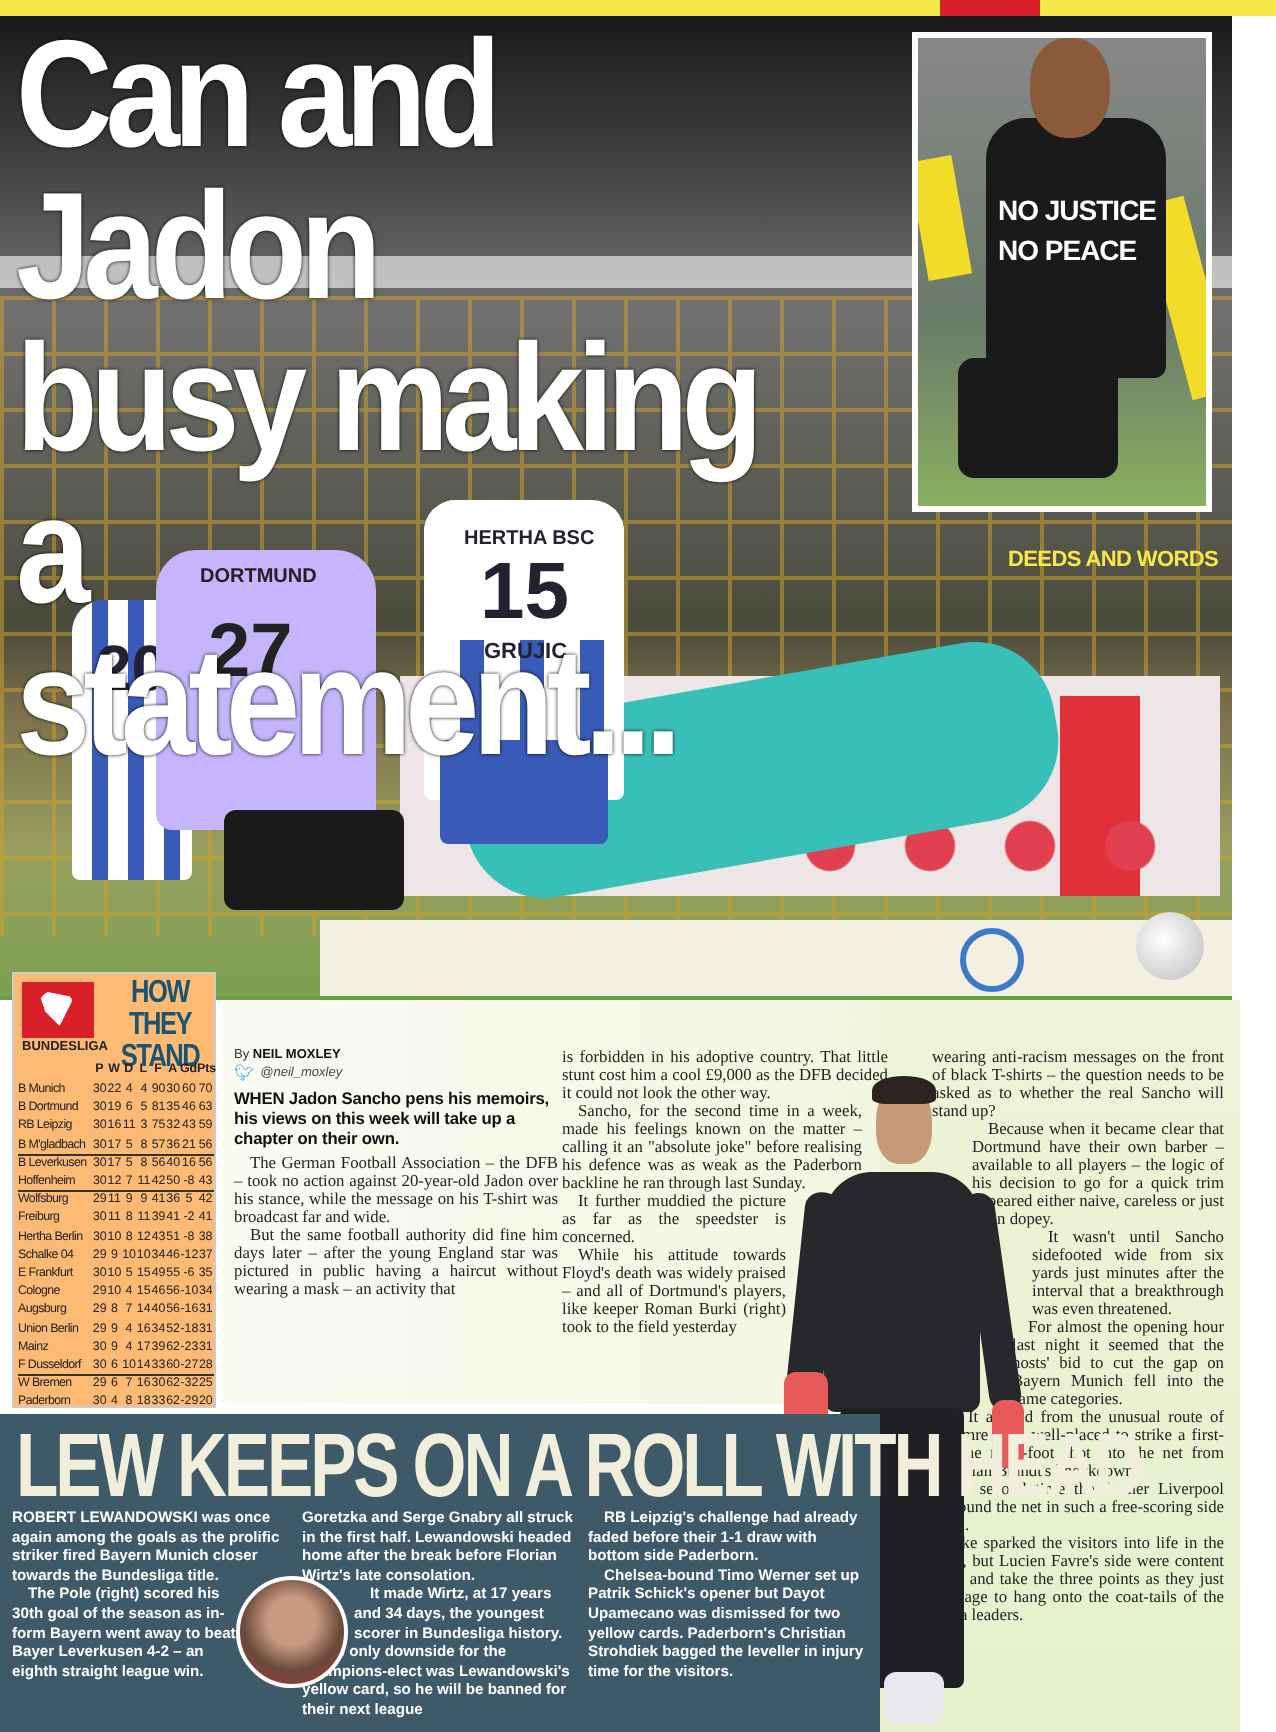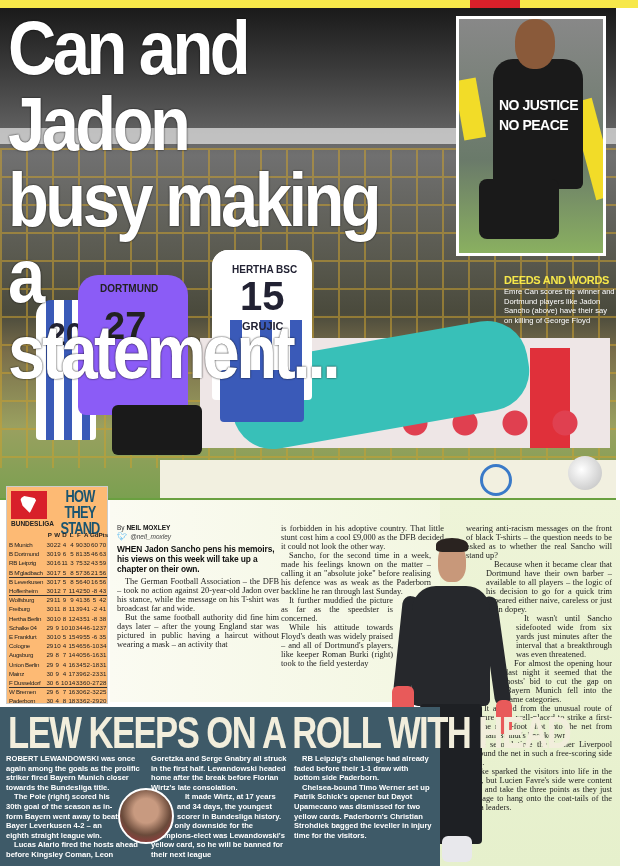--- a/index.html
+++ b/index.html
@@ -12,21 +12,21 @@
 .hero .rail{position:absolute;left:0;top:120px;width:616px;height:16px;background:#d8d8d8;opacity:.8}
 .hero .board{position:absolute;left:200px;top:330px;width:410px;height:110px;background:#eee6e6}
 .hero .board .red1{position:absolute;right:40px;top:10px;width:40px;height:100px;background:#e0303a}
 .hero .board .dots{position:absolute;left:190px;top:70px;width:200px;height:30px;background:radial-gradient(circle,#e04050 12px,transparent 13px);background-size:50px 30px}
 .hero .banner{position:absolute;left:160px;top:452px;width:456px;height:42px;background:#f2f0e0}
 .hero .banner-text{position:absolute;left:220px;top:458px;font-size:30px;font-weight:bold;letter-spacing:3px;color:#9a9ca0}
 .hero .banner-logo{position:absolute;left:480px;top:456px;width:32px;height:32px;border-radius:50%;border:3px solid #3a7ac8}
 .hero .pitch{position:absolute;left:0;top:490px;width:616px;height:10px;background:#6aa040}
 .headline{position:absolute;left:8px;top:10px;width:460px;font-family:"Liberation Sans",sans-serif;font-weight:bold;color:#fff;font-size:76px;line-height:76px;letter-spacing:-4px;transform:scaleX(.88);transform-origin:left top;text-shadow:0 0 2px #000}
 .player{position:absolute}
-.p-yellow{left:78px;top:275px;width:110px;height:140px;background:#8b5cf6;border-radius:20px 20px 8px 8px}
+.p-yellow{left:78px;top:275px;width:110px;height:140px;background:#c4b5fd;border-radius:20px 20px 8px 8px}
 .p-yellow .num{position:absolute;left:26px;top:30px;font-size:38px;font-weight:bold;color:#222}
 .p-yellow .nm{position:absolute;left:22px;top:8px;font-size:10px;font-weight:bold;color:#222}
 .p-yellow .shorts{position:absolute;left:34px;top:130px;width:90px;height:50px;background:#1a1a1a;border-radius:6px}
 .p-blue1{left:36px;top:300px;width:60px;height:140px;background:repeating-linear-gradient(90deg,#fff 0 10px,#3a5ab8 10px 18px);border-radius:16px 16px 4px 4px}
 .p-blue1 .num{position:absolute;left:12px;top:16px;font-size:32px;font-weight:bold;color:#223}
 .p-hertha{left:212px;top:250px;width:100px;height:150px;background:repeating-linear-gradient(90deg,#fff 0 18px,#3a5ab8 18px 30px);border-radius:16px 16px 4px 4px}
 .p-hertha .top{position:absolute;left:0;top:0;width:100px;height:70px;background:#fff;border-radius:16px 16px 0 0}
 .p-hertha .club{position:absolute;left:20px;top:14px;font-size:10px;font-weight:bold;color:#223}
 .p-hertha .num{position:absolute;left:28px;top:24px;font-size:40px;font-weight:bold;color:#223}
 .p-hertha .nm{position:absolute;left:30px;top:70px;font-size:11px;font-weight:bold;color:#223}
@@ -147,21 +147,20 @@
     <div class="shirt"></div>
     <div class="head"></div>
     <div class="shorts"></div>
     <div class="shirt-text">
       <div>NO JUSTICE</div>
       <div>NO PEACE</div>
     </div>
   </div>
   <div class="caption">
     <div class="ttl">DEEDS AND WORDS</div>
-    <div class="txt">Emre Can scores the winner and Dortmund players like Jadon Sancho (above) have their say on killing of George Floyd</div>
   </div>
 
   <div class="body-bg"></div>
   <div class="col3-bg"></div>
 
   <div class="table">
     <div class="tbl-logo">
         <div class="fig"></div>
       </div>
     <div class="tbl-brand">BUNDESLIGA</div>
@@ -420,21 +419,20 @@
       <div class="hair"></div>
     <div class="glove-l"></div>
     <div class="glove-r"></div>
   </div>
 
   <div class="lew"></div>
   <div class="lew-head">LEW KEEPS ON A ROLL WITH HEAD</div>
   <div class="lew-col lc1">
     <p class="noi">ROBERT LEWANDOWSKI was once again among the goals as the prolific striker fired Bayern Munich closer towards the Bundesliga title.</p>
     <p style="width:112px">The Pole (right) scored his 30th goal of the season as in-form Bayern went away to beat Bayer Leverkusen 4-2 – an eighth straight league win.</p>
-    <p>Lucas Alario fired the hosts ahead before Kingsley Coman, Leon</p>
   </div>
   <div class="lew-col lc2">
     <p class="noi">Goretzka and Serge Gnabry all struck in the first half. Lewandowski headed home after the break before Florian Wirtz's late consolation.</p>
     <p style="padding-left:26px">It made Wirtz, at 17 years and 34 days, the youngest scorer in Bundesliga history.</p>
     <p>The only downside for the champions-elect was Lewandowski's yellow card, so he will be banned for their next league</p>
   </div>
   <div class="lew-col lc3">
     <p>RB Leipzig's challenge had already faded before their 1-1 draw with bottom side Paderborn.</p>
     <p>Chelsea-bound Timo Werner set up Patrik Schick's opener but Dayot Upamecano was dismissed for two yellow cards. Paderborn's Christian Strohdiek bagged the leveller in injury time for the visitors.</p>
   </div>

